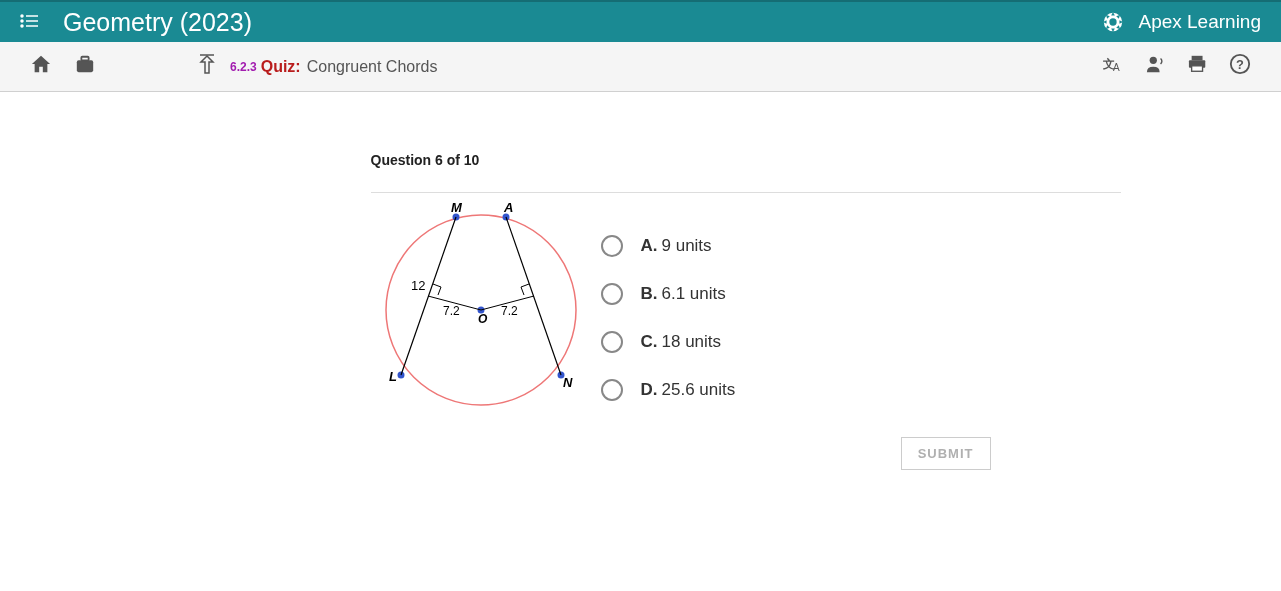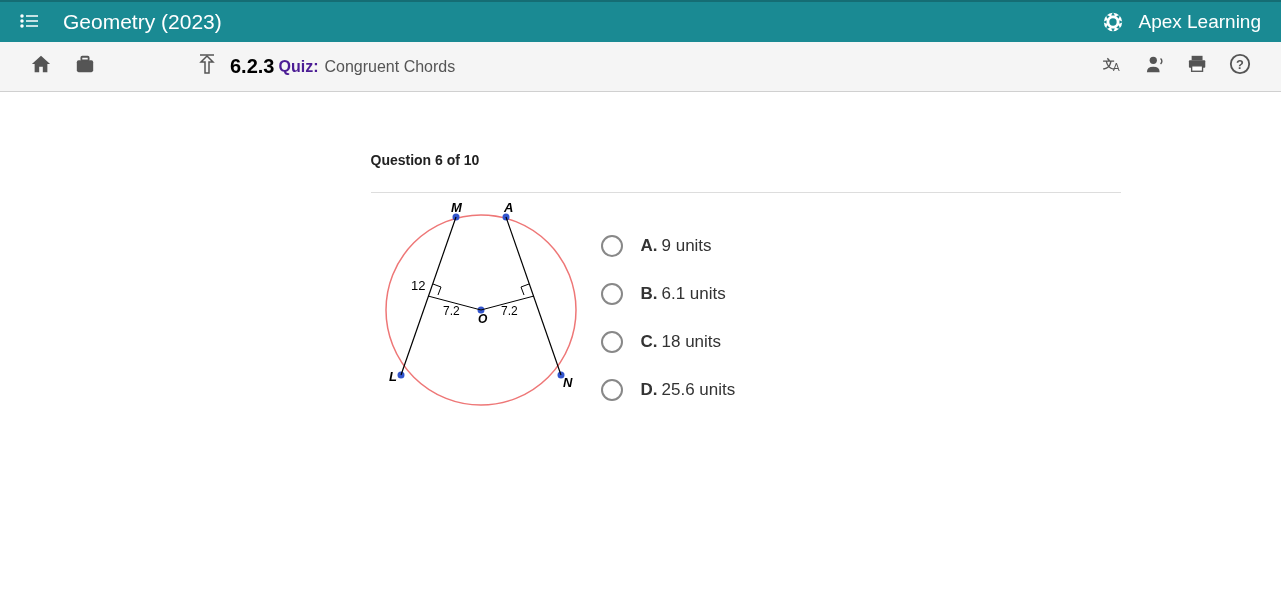--- a/index.html
+++ b/index.html
@@ -8,37 +8,37 @@
 .top-bar {
   background: #1a8a93;
   height: 42px;
   display: flex;
   align-items: center;
   padding: 0 20px;
   color: #fff;
   border-top: 2px solid #156d74;
 }
 .top-bar .menu-icon { font-size: 18px; margin-right: 25px; cursor: pointer; }
-.top-bar .course-title { font-size: 21px; flex: 1; }
+.top-bar .course-title { font-size: 25px; flex: 1; }
 .top-bar .brand { display: flex; align-items: center; font-size: 19px; gap: 14px; }
 .brand-logo { width: 22px; height: 22px; }
 
 .sub-bar {
   background: #f5f5f5;
   height: 50px;
   display: flex;
   align-items: center;
   padding: 0 30px;
   border-bottom: 1px solid #d0d0d0;
   color: #666;
 }
 .sub-bar .icon { font-size: 22px; margin-right: 22px; cursor: pointer; color: #555; }
 .sub-bar .up-icon { font-size: 22px; margin-left: 80px; margin-right: 14px; cursor: pointer; }
-.sub-bar .section { font-weight: bold; color: #000000; font-size: 20px; }
-.sub-bar .quiz-label { font-weight: bold; color: #4c1d95; font-size: 16px; margin-left: 4px; }
+.sub-bar .section { font-weight: bold; color: #a21caf; font-size: 12px; }
+.sub-bar .quiz-label { font-weight: bold; color: #b91c1c; font-size: 16px; margin-left: 4px; }
 .sub-bar .quiz-title { color: #555; font-size: 16px; margin-left: 6px; flex: 1; }
 .sub-bar .right-icons { display: flex; gap: 20px; align-items: center; }
 .sub-bar .right-icons .icon { margin-right: 0; font-size: 20px; }
 
 .content { max-width: 1000px; margin: 0 auto; padding: 60px 20px 20px 230px; }
 .q-header { font-weight: bold; font-size: 14px; color: #222; margin-bottom: 24px; }
 .q-text { font-size: 22px; color: #333; margin-bottom: 30px; }
 .q-text .overline { text-decoration: overline; font-style: italic; font-size: 15px; }
 .q-text .circled { font-size: 13px; vertical-align: 2px; }
 .q-text .italic-o { font-style: italic; font-weight: bold; }
@@ -197,13 +197,16 @@
         <span class="radio"></span>
         <span class="answer-text"><b>C.</b><span>18 units</span></span>
       </div>
       <div class="answer">
         <span class="radio"></span>
         <span class="answer-text"><b>D.</b><span>25.6 units</span></span>
       </div>
     </div>
   </div>
 
+  <div class="submit-row">
+    <button class="submit-btn">SUBMIT</button>
+  </div>
 </div>
 
 </body></html>

